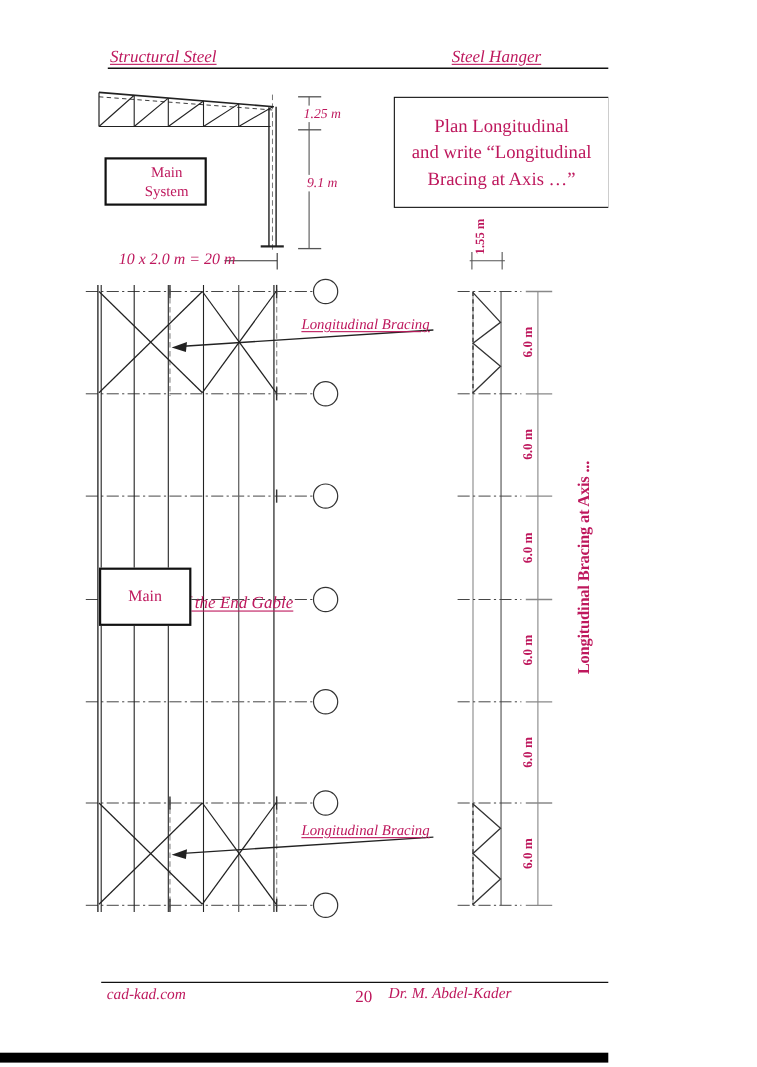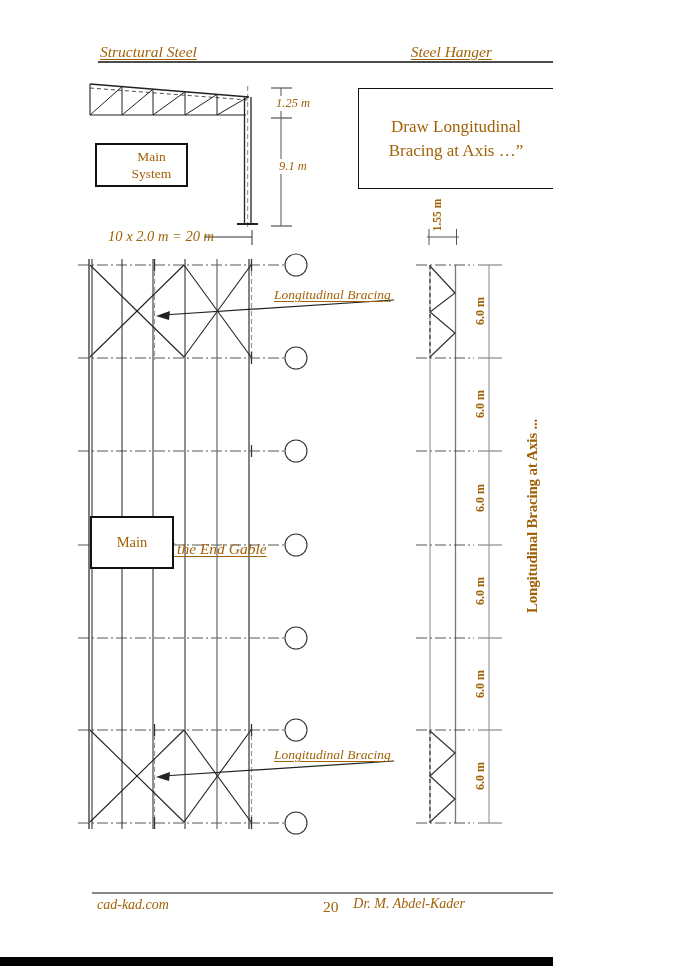--- a/index.html
+++ b/index.html
@@ -1,17 +1,17 @@
 <!DOCTYPE html>
 <html><head>
 <meta charset="utf-8">
 <style>
   html,body{margin:0;padding:0;background:#fff;}
   .page{position:relative;width:553px;height:970px;background:#fff;overflow:hidden;
-        font-family:"Liberation Serif","DejaVu Serif",serif;color:#a16207;}
+        font-family:"Liberation Serif","DejaVu Serif",serif;color:#be185d;}
   .abs{position:absolute;}
   .italic{font-style:italic;}
   .ul{text-decoration:underline;text-underline-offset:2px;}
   .nowrap{white-space:nowrap;}
   .vtext{transform:translate(-50%,-50%) rotate(-90deg);transform-origin:center;white-space:nowrap;}
   svg{position:absolute;left:0;top:0;}
   .box{position:absolute;background:#fff;display:flex;align-items:center;justify-content:center;text-align:center;}
   .scanbar{position:absolute;background:#000;}
 </style>
 </head>
@@ -163,21 +163,22 @@
         <line x1="478" y1="730" x2="502" y2="730"></line>
         <line x1="478" y1="823" x2="502" y2="823"></line>
       </g>
     </g>
   </svg>
 
   <div class="abs italic ul nowrap" style="left:100px;top:43px;font-size:15.5px;">Structural Steel</div>
   <div class="abs italic ul nowrap" style="right:61px;top:43px;font-size:15.5px;">Steel Hanger</div>
 
   <div class="box" style="left:358px;top:88px;width:194px;height:99px;border:1.6px solid #111;flex-direction:column;">
-    <div style="font-size:17px;line-height:24px;">Draw Longitudinal</div>
+    <div style="font-size:17px;line-height:24px;">Plan Longitudinal</div>
+    <div style="font-size:17px;line-height:24px;">and write “Longitudinal</div>
     <div style="font-size:17px;line-height:24px;">Bracing at Axis …”</div>
   </div>
 
   <div class="box" style="left:95px;top:143px;width:69px;height:40px;border:2px solid #111;font-size:13.5px;line-height:17px;padding-left:20px;">
     <span>Main System</span>
   </div>
 
   <div class="abs italic nowrap" style="left:274px;top:96px;font-size:12.5px;background:#fff;padding:0 2px;">1.25 m</div>
   <div class="abs italic nowrap" style="left:277px;top:159px;font-size:12.5px;background:#fff;padding:0 2px;">9.1 m</div>
   <div class="abs italic nowrap" style="left:108px;top:228px;font-size:14.5px;">10 x 2.0 m = 20 m</div>

